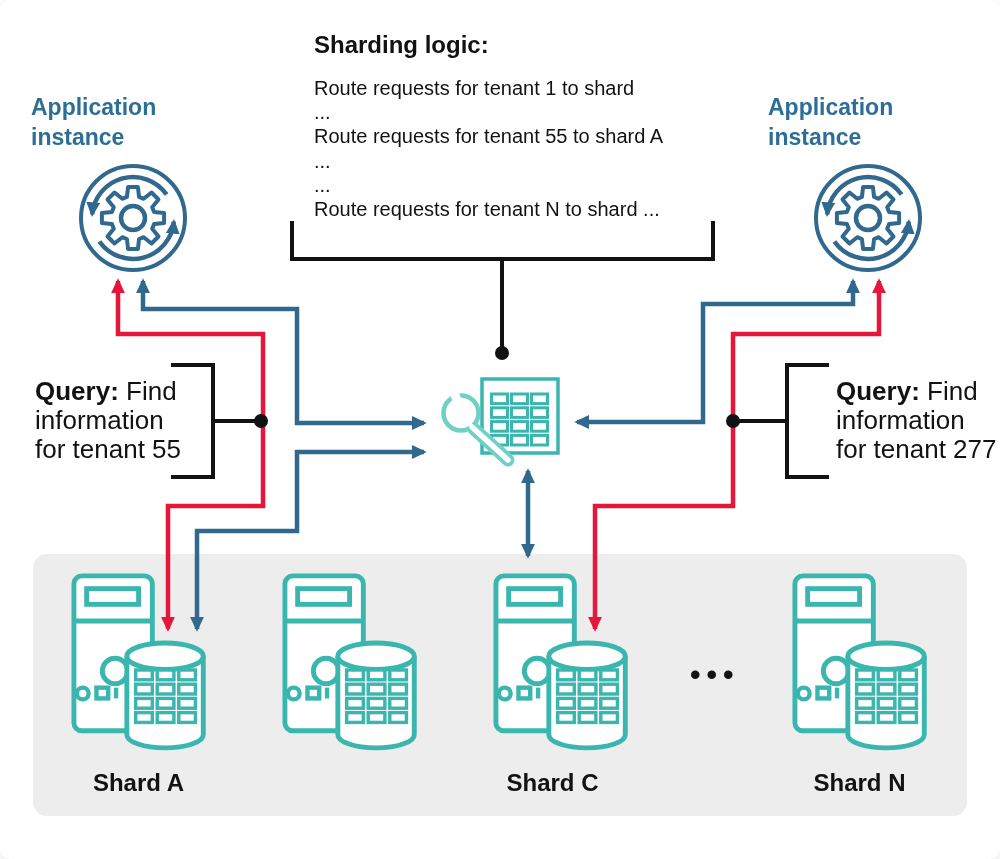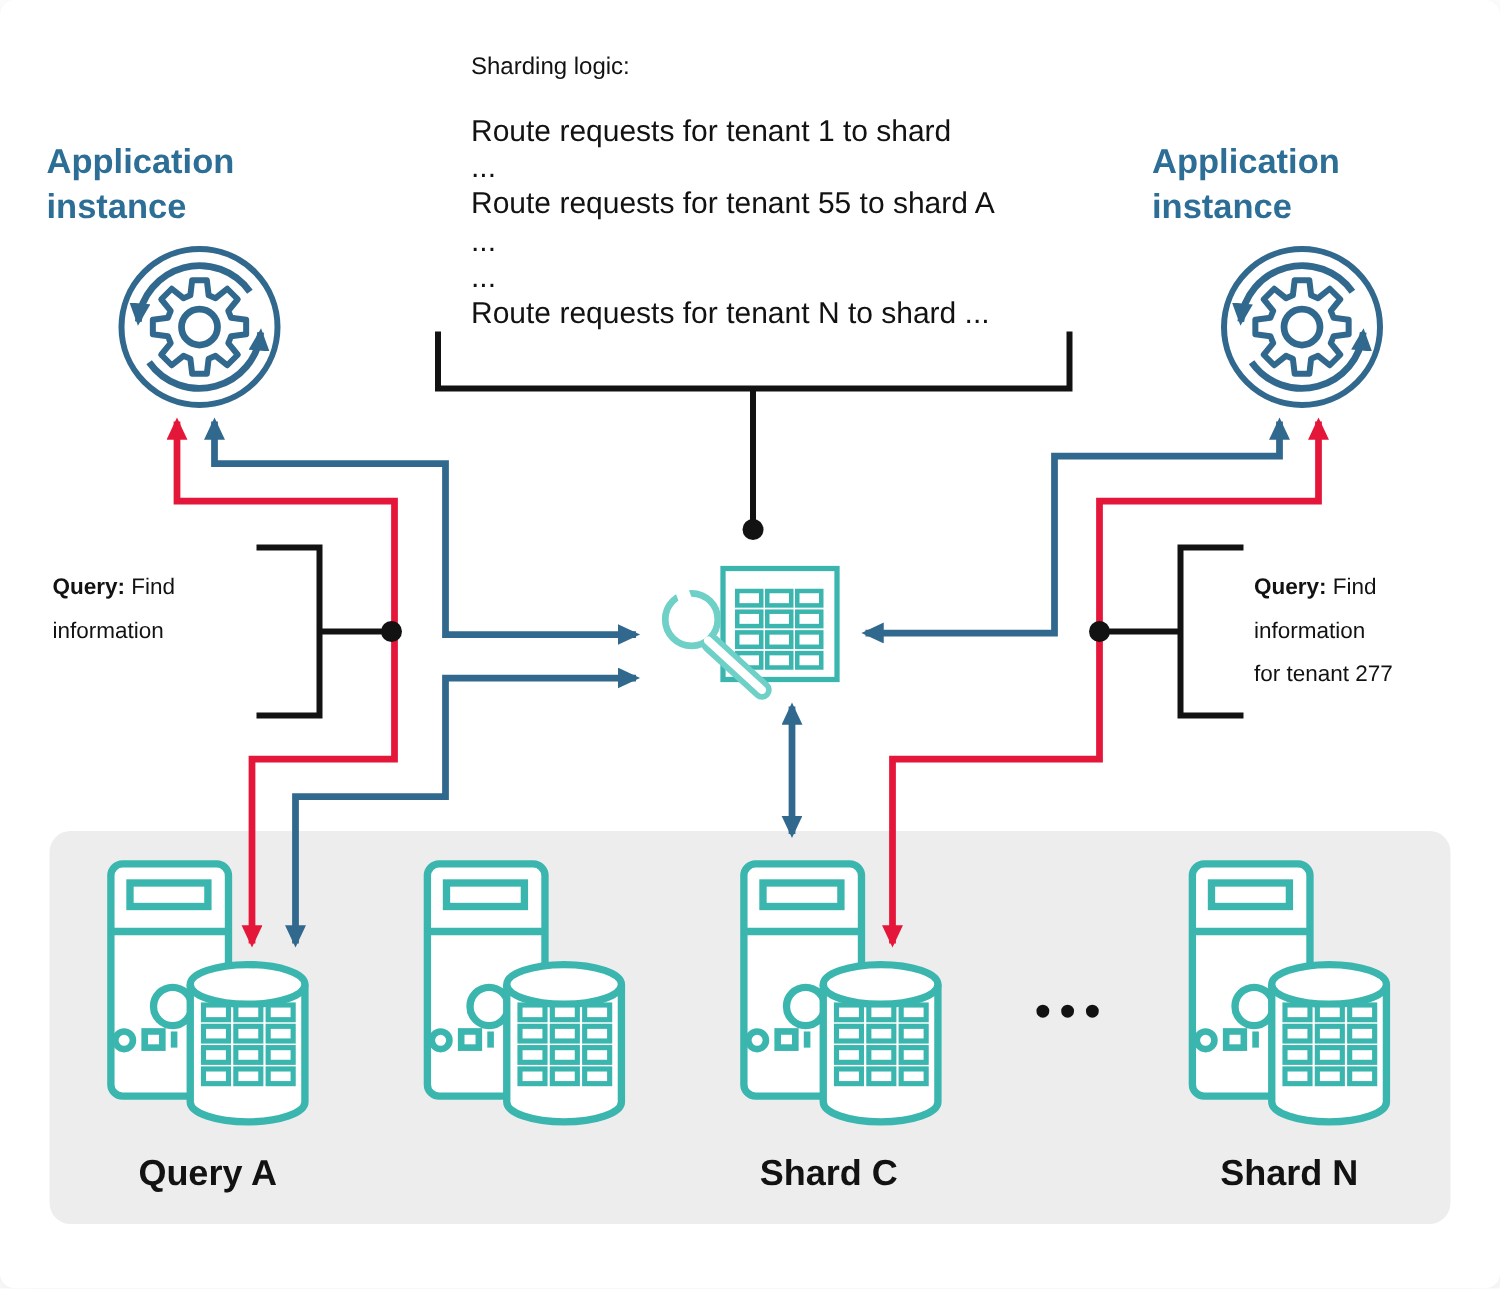--- a/index.html
+++ b/index.html
@@ -13,23 +13,23 @@
   svg.layer{left:0;top:0;width:1000px;height:859px;}
   
   .sB{stroke:var(--blue);} .sR{stroke:var(--red);} .sT{stroke:var(--teal);}
   .sLT{stroke:var(--teal-light);} .sK{stroke:var(--ink);} .sW{stroke:#ffffff;}
   .fN{fill:none;} .fW{fill:#ffffff;} .fK{fill:var(--ink);}
   .mBf{fill:var(--blue);} .mRf{fill:var(--red);}
   .w45{stroke-width:4.5px;} .w4{stroke-width:4px;} .w5{stroke-width:5px;}
   .rj{stroke-linejoin:round;} .rc{stroke-linecap:round;}
   
   .app-label{width:200px;text-align:left;font-size:23px;font-weight:bold;line-height:30px;color:var(--heading-blue);}
-  .logic-title{font-size:16px;font-weight:normal;line-height:24px;}
+  .logic-title{font-size:24px;font-weight:bold;line-height:24px;}
   .logic-lines{font-size:20px;line-height:24.2px;white-space:nowrap;}
-  .query{font-size:15px;line-height:29px;}
+  .query{font-size:26px;line-height:29px;}
   .query b{font-weight:bold;}
   .shard-label{width:137px;text-align:center;font-size:24px;font-weight:bold;}
   .dots{font-size:30px;font-weight:bold;letter-spacing:6px;color:var(--ink);}
 </style>
 </head>
 <body>
 
 <div class="stage">
 
   <div class="abs zone"></div>
@@ -141,25 +141,26 @@
       <div>...</div>
       <div>Route requests for tenant 55 to shard A</div>
       <div>...</div>
       <div>...</div>
       <div>Route requests for tenant N to shard ...</div>
     </div>
 
   <div class="abs query" style="left:35px;top:377px;width:170px;">
     <div><b>Query:</b> <span>Find</span></div>
     <div>information</div>
+    <div>for tenant 55</div>
   </div>
   <div class="abs query" style="left:836px;top:377px;width:170px;">
     <div><b>Query:</b> <span>Find</span></div>
     <div>information</div>
     <div>for tenant 277</div>
   </div>
 
-  <div class="abs shard-label" style="left:70px;top:769px;">Query A</div>
+  <div class="abs shard-label" style="left:70px;top:769px;">Shard A</div>
   <div class="abs shard-label" style="left:484px;top:769px;">Shard C</div>
   <div class="abs shard-label" style="left:791px;top:769px;">Shard N</div>
 
   <div class="abs dots" style="left:690px;top:658px;">•••</div>
 </div>
 
 </body></html>

